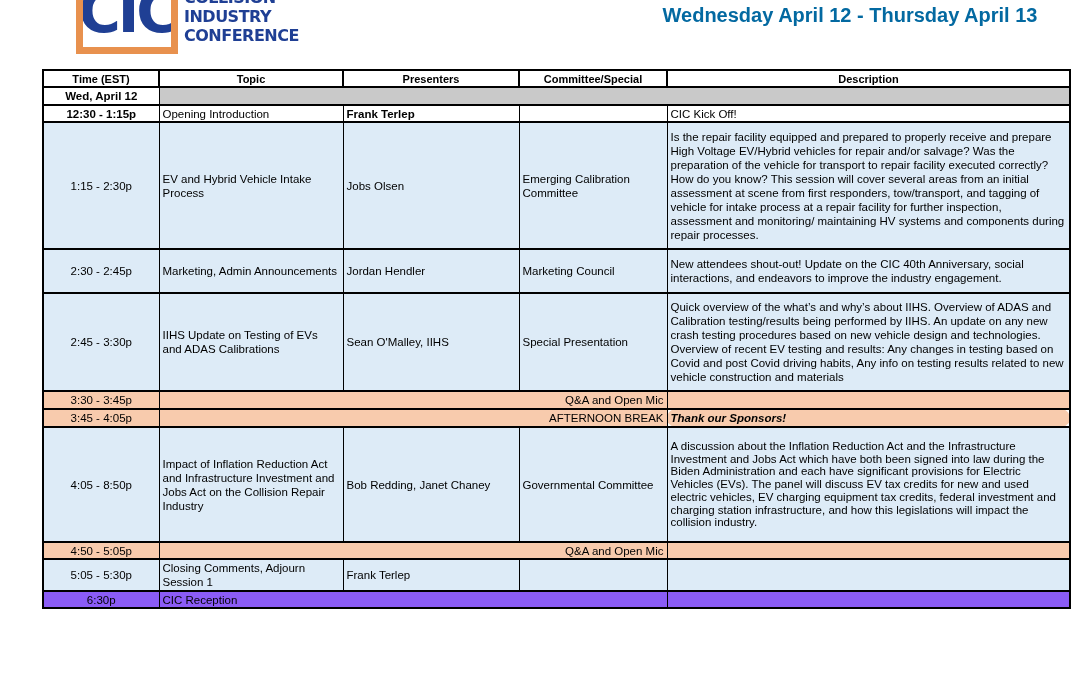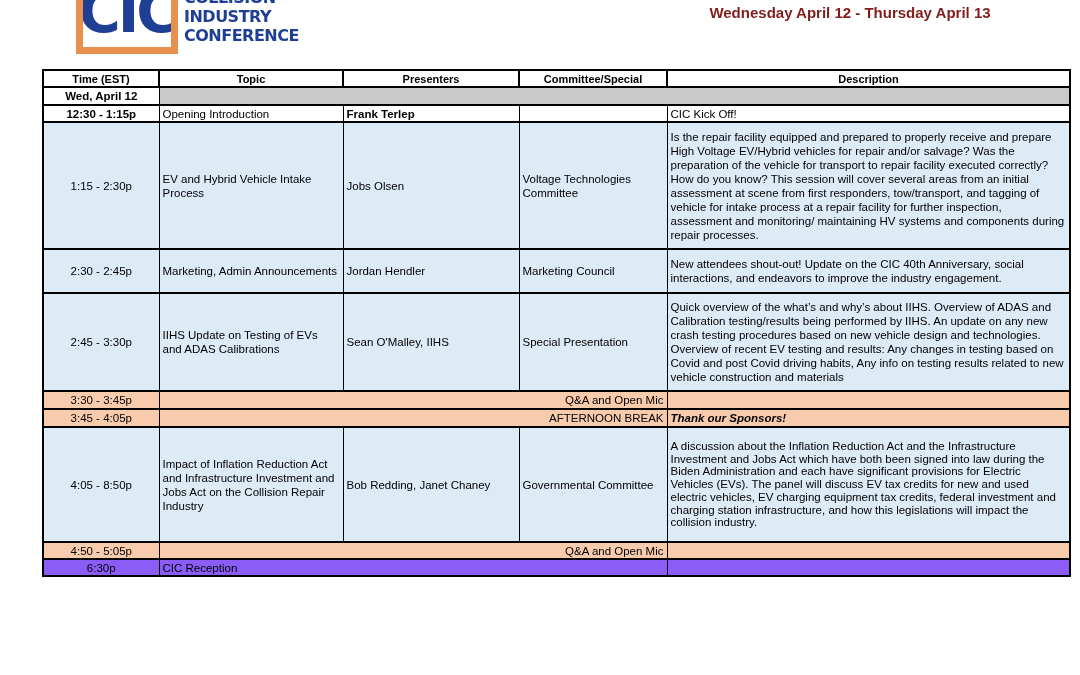--- a/index.html
+++ b/index.html
@@ -13,21 +13,21 @@
             display:flex;align-items:center;justify-content:center;overflow:hidden;}
   .logo-acronym{font-family:"DejaVu Sans",sans-serif;font-weight:bold;
                 font-size:58px;letter-spacing:-3px;color:#1f3f94;transform:translateY(2px);}
   .logo-words{position:absolute;left:108px;top:22px;
               font-family:"DejaVu Sans",sans-serif;font-weight:bold;
               font-size:16px;line-height:19px;letter-spacing:-0.5px;color:#1f3f94;
               white-space:pre-line;}
 
   
   .page-title{position:absolute;left:655px;top:4px;width:390px;text-align:center;
-              font-size:15px;font-weight:bold;color:#7f1d1d;}
+              font-size:20px;font-weight:bold;color:#0369a1;}
 
   
   table.schedule{position:absolute;left:42px;top:69px;width:1027px;
                  border-collapse:collapse;table-layout:fixed;
                  border:2px solid #000;}
   .schedule td,.schedule th{
       border-left:1px solid #000;border-right:1px solid #000;
       border-top:2px solid #000;border-bottom:2px solid #000;
       overflow:hidden;vertical-align:middle;font-size:11.5px;line-height:14px;
       padding:0 3px;}
@@ -35,21 +35,21 @@
                border:2px solid #000;font-size:11px;padding:0;}
   .c-time{text-align:center;padding:0;}
   .c-desc{font-size:11.3px;line-height:14px;padding:1px 4px;margin-top:44px;}
   .c-desc.tight{line-height:12.7px;}
   .bg-white{background:#ffffff;}
   .bg-blue{background:#ddebf7;}
   .bg-peach{background:#f8cbad;}
   .bg-green{background:#8b5cf6;}
   .bg-gray{background:#c9c9c9;}
   .bold{font-weight:bold;}
-  .bold-italic{font-weight:bold;font-style:italic;}
+  .bold-italic{font-weight:bold;font-style:italic;border-radius:9px;}
   .center{text-align:right;}
   
   .rh17{height:17px;} .rh18{height:18px;padding-left:27px;} .rh32{height:32px;} .rh44{height:44px;padding-left:32px;}
   .rh98{height:98px;} .rh115{height:115px;} .rh127{height:127px;}
 </style>
 </head>
 <body>
 
 <div class="logo-wrap">
   <div class="logo-box">
@@ -90,21 +90,21 @@
     <td>Opening Introduction</td>
     <td class="bold">Frank Terlep</td>
     <td></td>
     <td class="c-desc">CIC Kick Off!</td>
   </tr>
 
   <tr class="rh127 bg-blue">
     <td class="c-time">1:15 - 2:30p</td>
     <td>EV and Hybrid Vehicle Intake Process</td>
     <td>Jobs Olsen</td>
-    <td>Voltage Technologies Committee</td>
+    <td>Emerging Calibration Committee</td>
     <td class="c-desc">Is the repair facility equipped and prepared to properly receive and prepare High Voltage EV/Hybrid vehicles for repair and/or salvage? Was the preparation of the vehicle for transport to repair facility executed correctly? How do you know? This session will cover several areas from an initial assessment at scene from first responders, tow/transport, and tagging of vehicle for intake process at a repair facility for further inspection, assessment and monitoring/ maintaining HV systems and components during repair processes.</td>
   </tr>
 
   <tr class="rh44 bg-blue">
     <td class="c-time">2:30 - 2:45p</td>
     <td>Marketing, Admin Announcements</td>
     <td>Jordan Hendler</td>
     <td>Marketing Council</td>
     <td class="c-desc">New attendees shout-out! Update on the CIC 40th Anniversary, social interactions, and endeavors to improve the industry engagement.</td>
   </tr>
@@ -136,20 +136,27 @@
     <td>Governmental Committee</td>
     <td class="c-desc tight">A discussion about the Inflation Reduction Act and the Infrastructure Investment and Jobs Act which have both been signed into law during the Biden Administration and each have significant provisions for Electric Vehicles (EVs). The panel will discuss EV tax credits for new and used electric vehicles, EV charging equipment tax credits, federal investment and charging station infrastructure, and how this legislations will impact the collision industry.</td>
   </tr>
 
   <tr class="rh17 bg-peach">
     <td class="c-time">4:50 - 5:05p</td>
     <td class="center" colspan="3">Q&amp;A and Open Mic</td>
     <td class="c-desc"></td>
   </tr>
 
+  <tr class="rh32 bg-blue">
+    <td class="c-time">5:05 - 5:30p</td>
+    <td>Closing Comments, Adjourn Session 1</td>
+    <td>Frank Terlep</td>
+    <td></td>
+    <td class="c-desc"></td>
+  </tr>
 
   <tr class="rh17 bg-green">
     <td class="c-time">6:30p</td>
     <td colspan="3">CIC Reception</td>
     <td class="c-desc"></td>
   </tr>
 </tbody>
   </table>
 
 </body></html>

